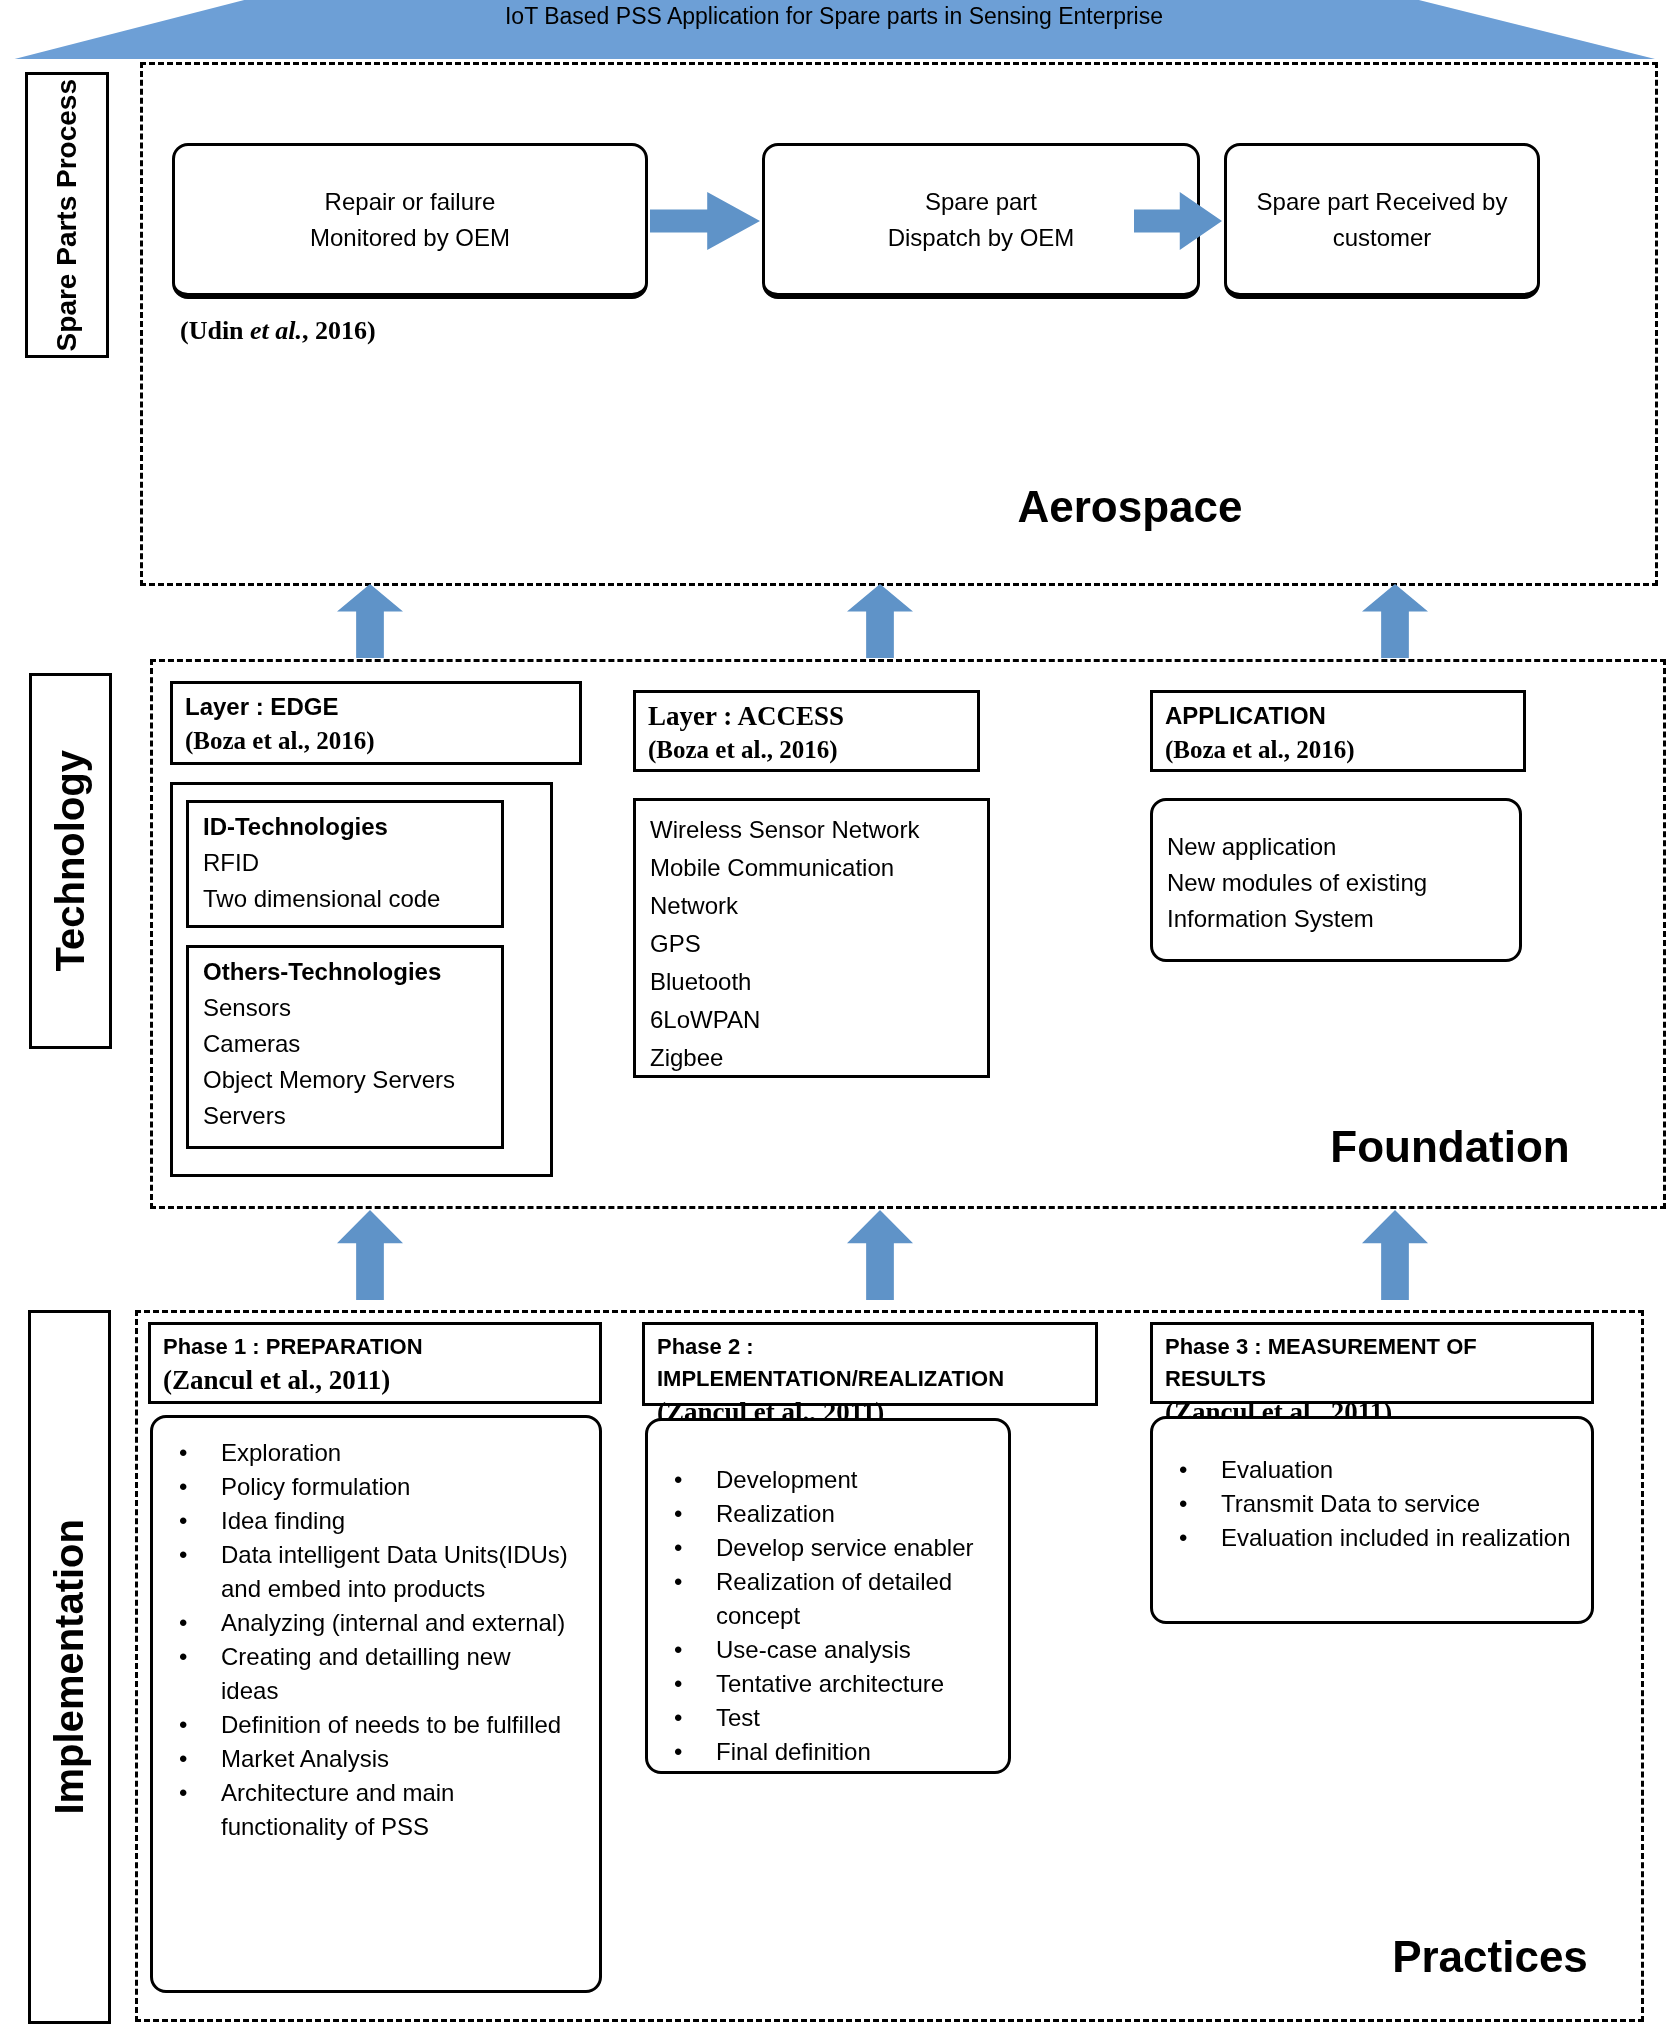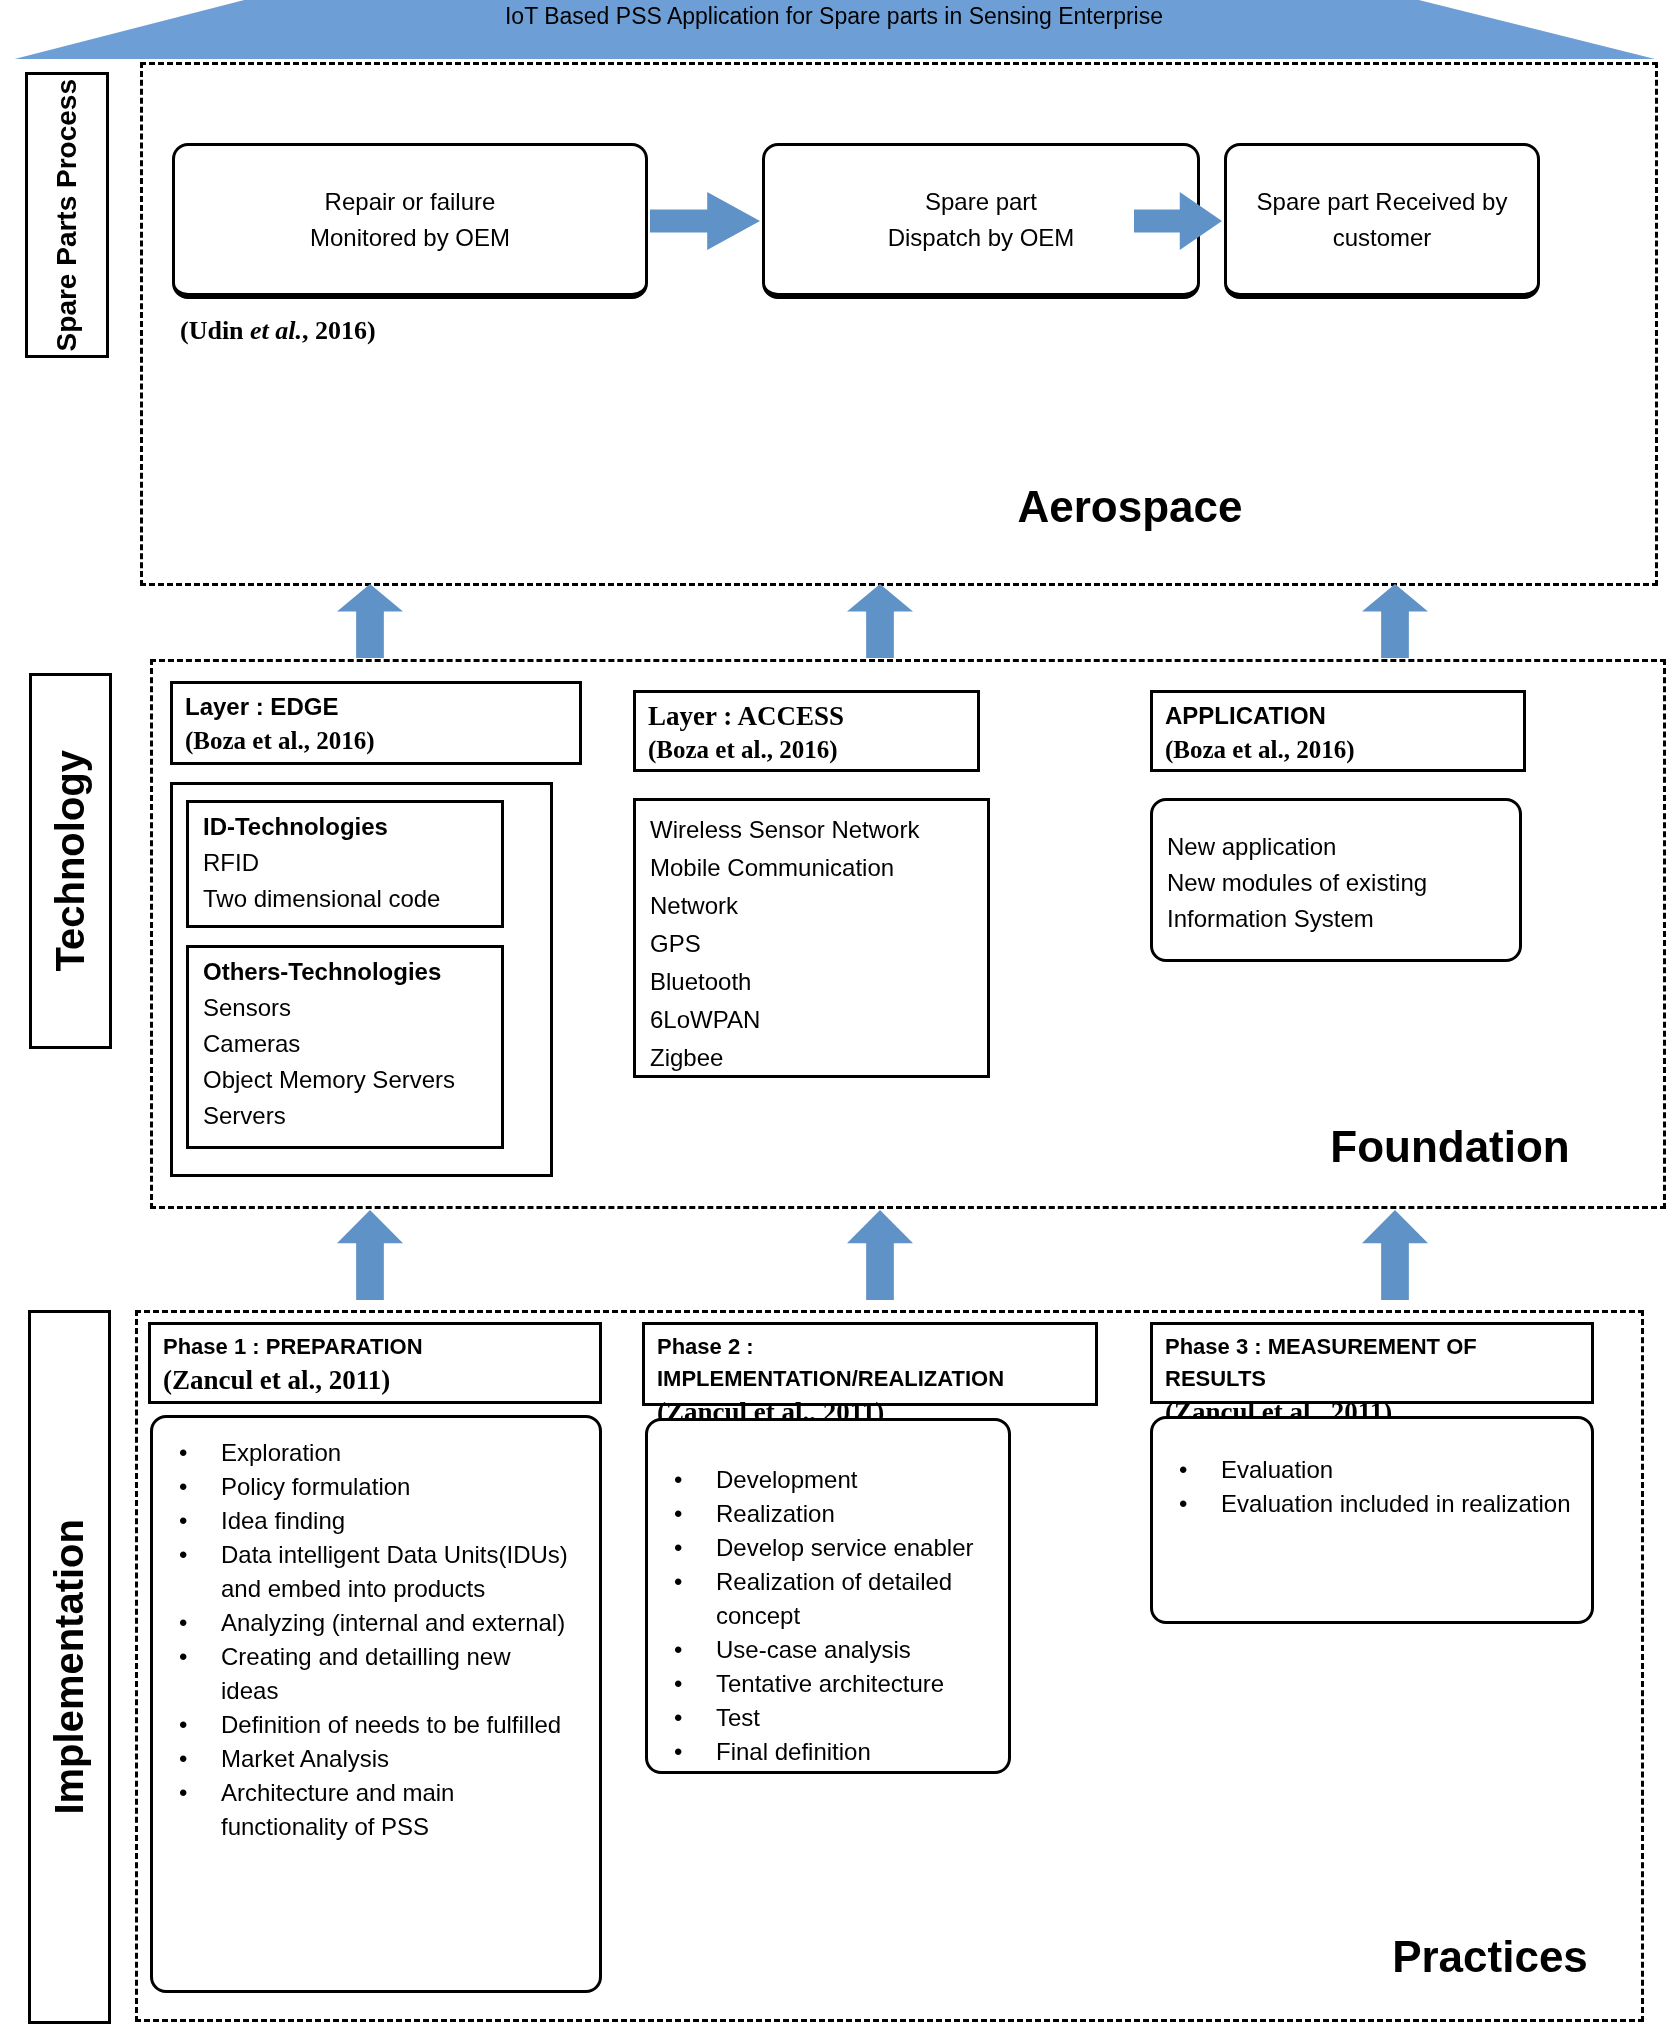--- a/index.html
+++ b/index.html
@@ -241,19 +241,20 @@
       </ul>
   </div>
 
   <div class="sbox phdr hdr-p3">
     <span class="t">Phase 3 : MEASUREMENT OF RESULTS</span>
     <span class="c"><span>(Zancul </span><span class="it">et al.</span><span>, 2011)</span></span>
   </div>
   <div class="inner-box p3-box thickb">
     <ul class="bullet-list">
         <li>Evaluation</li>
+        <li>Transmit Data to service</li>
         <li>Evaluation included in realization</li>
       </ul>
   </div>
 
   <div class="region-label lbl-practices">Practices</div>
 
 </div>
 
 </body></html>

